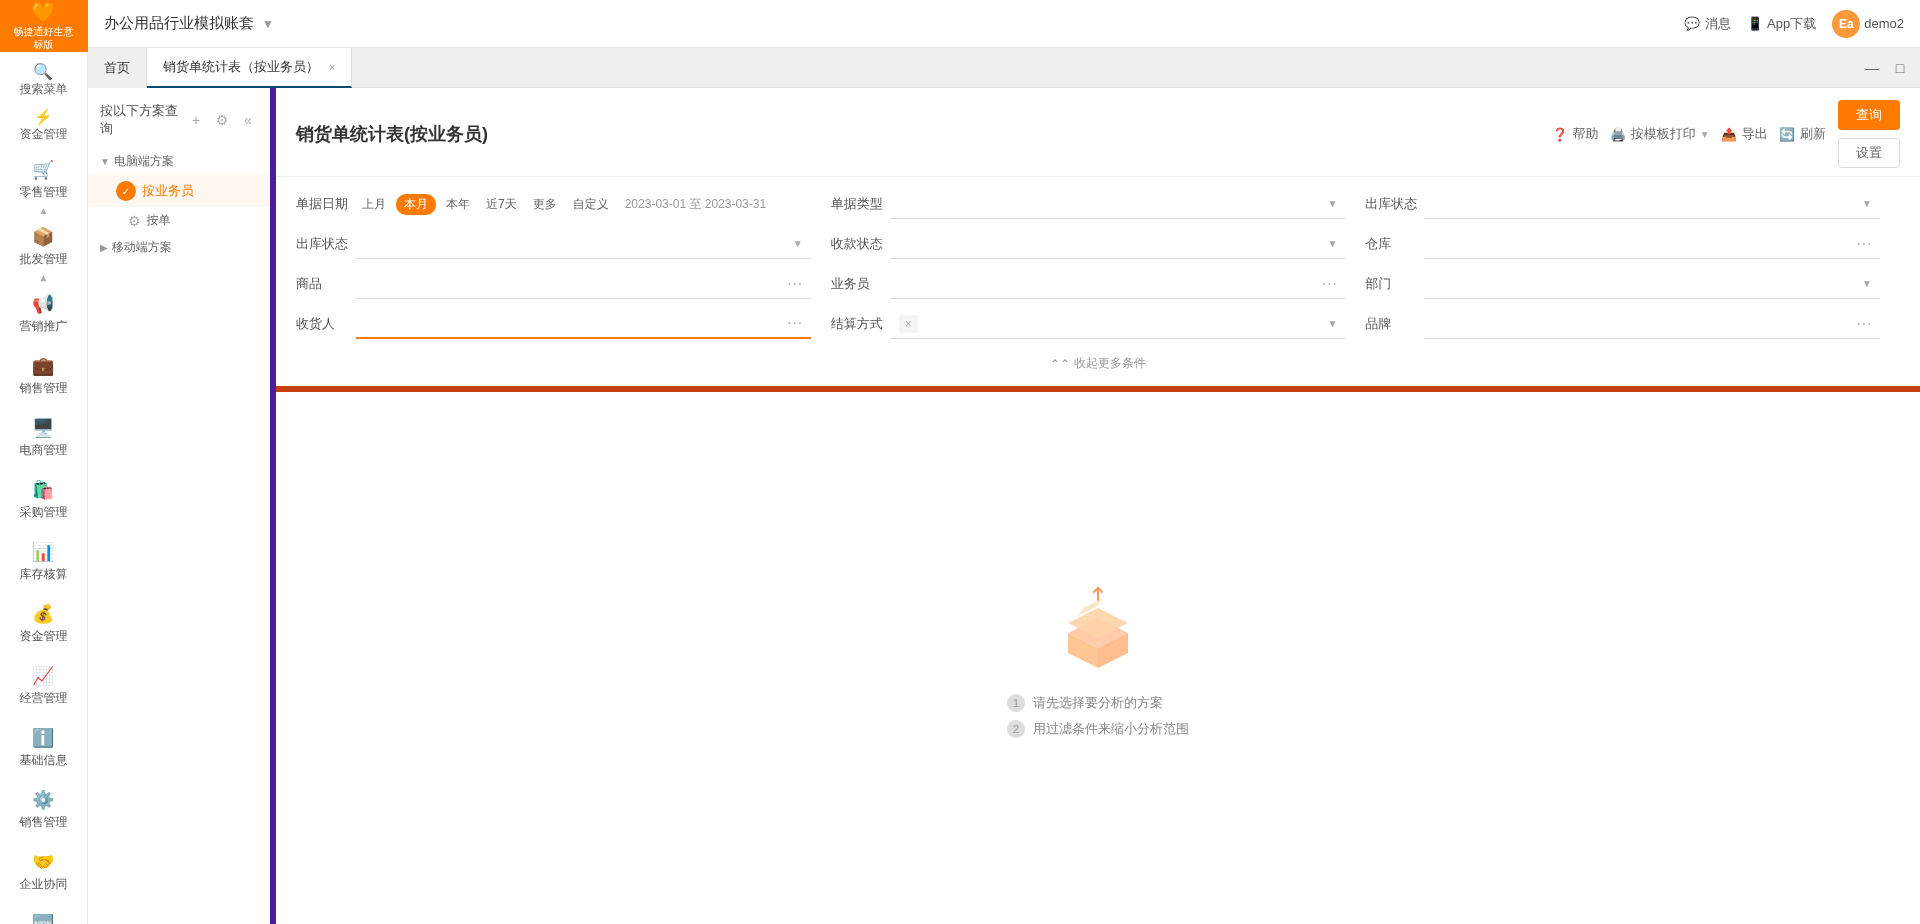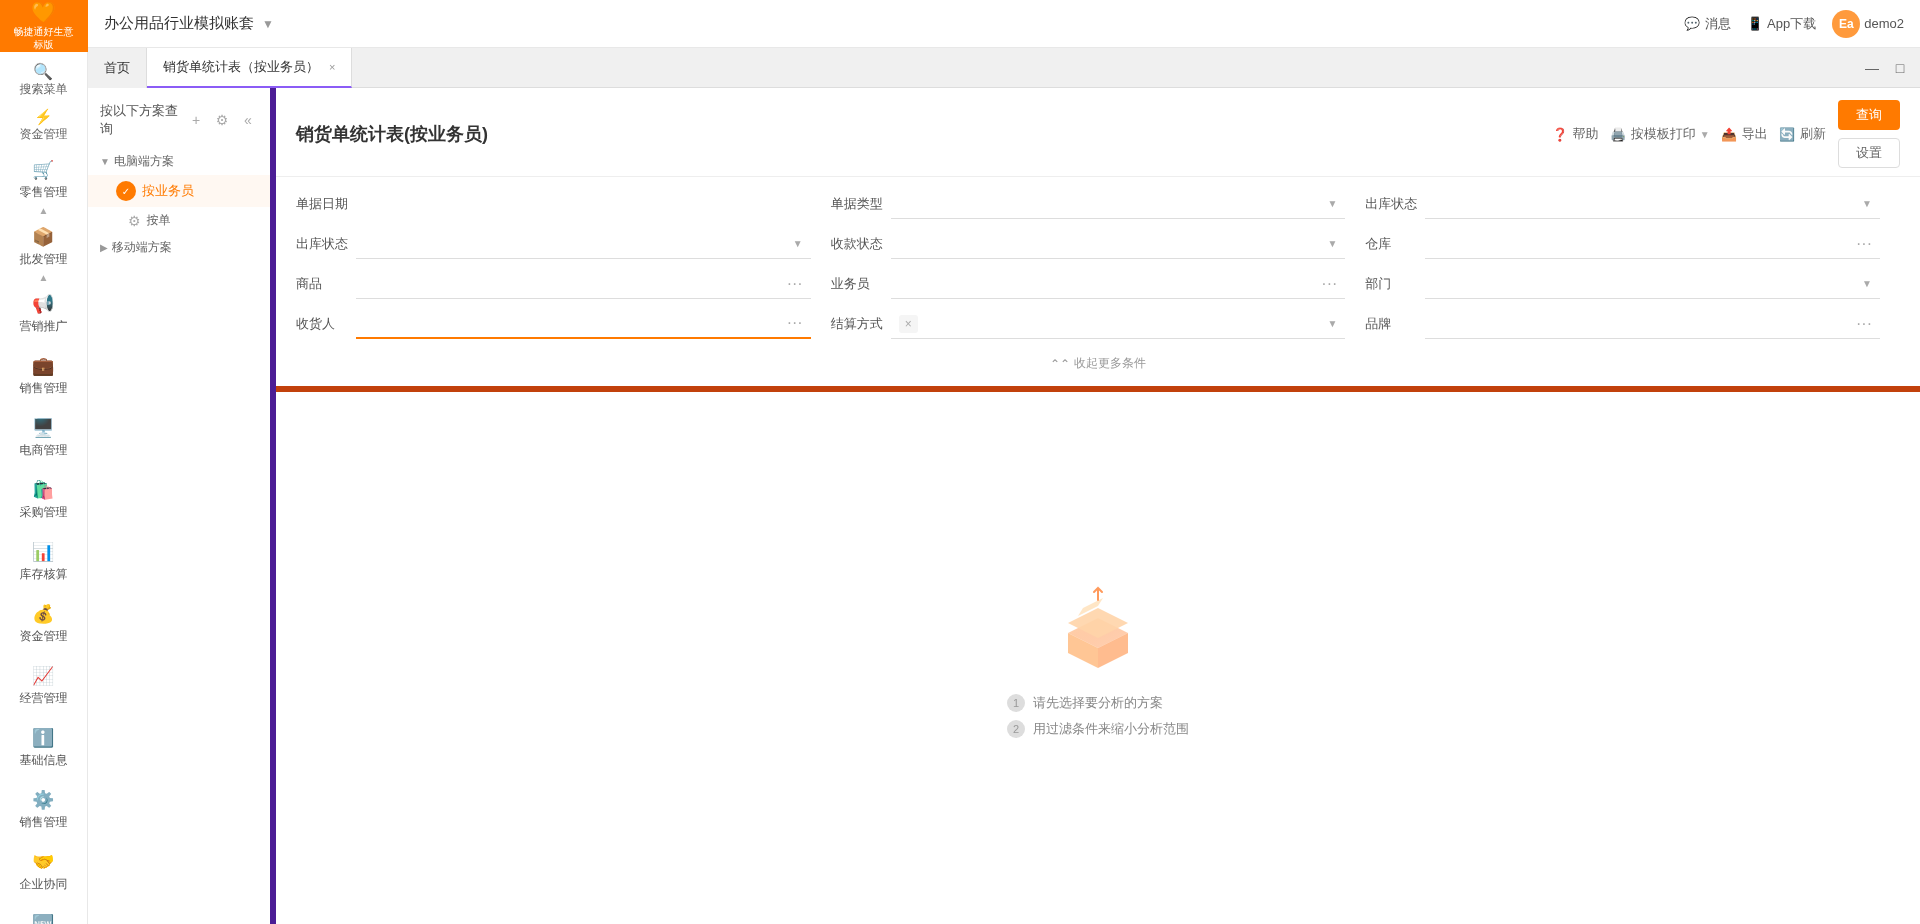--- a/index.html
+++ b/index.html
@@ -23,21 +23,21 @@
     .topbar-title { font-size: 15px; color: #333; }
     .topbar-dropdown { font-size: 12px; color: #999; cursor: pointer; }
     .topbar-right { display: flex; align-items: center; gap: 16px; font-size: 13px; color: #555; }
     .topbar-right-item { display: flex; align-items: center; gap: 4px; cursor: pointer; }
     .user-avatar { width: 28px; height: 28px; border-radius: 50%; background: #ff9a3c; display: flex; align-items: center; justify-content: center; color: #fff; font-size: 12px; font-weight: bold; }
 
     
     .tabbar { height: 40px; background: #f0f0f0; display: flex; align-items: center; padding: 0 0 0 0; border-bottom: 1px solid #ddd; }
     .tab-item { height: 40px; padding: 0 16px; display: flex; align-items: center; gap: 6px; font-size: 13px; cursor: pointer; background: #f0f0f0; color: #666; border-right: 1px solid #ddd; }
     .tab-item.home { color: #333; }
-    .tab-item.active { background: #fff; color: #333; border-bottom: 2px solid #8b5cf6; margin-bottom: -1px; position: relative; }
+    .tab-item.active { background: #fff; color: #333; border-bottom: 2px solid #0c4a6e; margin-bottom: -1px; position: relative; }
     .tab-close { font-size: 11px; color: #999; cursor: pointer; margin-left: 4px; }
     .tab-actions { margin-left: auto; display: flex; align-items: center; gap: 4px; padding-right: 8px; }
     .tab-action-btn { width: 24px; height: 24px; display: flex; align-items: center; justify-content: center; cursor: pointer; color: #666; font-size: 14px; }
 
     
     .content { flex: 1; display: flex; overflow: hidden; background: #f5f5f5; }
 
     
     .left-panel { width: 188px; background: #fff; border-right: 6px solid #4c1d95; padding: 8px 0; overflow-y: auto; }
     .left-panel-header { display: flex; align-items: center; justify-content: space-between; padding: 6px 12px; font-size: 13px; color: #555; font-weight: 500; }
@@ -282,20 +282,29 @@
             <button class="btn-set">设置</button>
           </div>
         </div>
       </div>
 
       <div class="filter-area">
 
         <div class="filter-row">
           <div class="filter-item">
             <span class="filter-label">单据日期</span>
+            <div class="date-filter">
+              <button class="date-btn">上月</button>
+              <button class="date-btn active">本月</button>
+              <button class="date-btn">本年</button>
+              <button class="date-btn">近7天</button>
+              <button class="date-btn">更多</button>
+              <button class="date-btn">自定义</button>
+              <span class="date-range">2023-03-01 至 2023-03-31</span>
+            </div>
           </div>
 
           <div class="filter-item">
             <span class="filter-label">单据类型</span>
             <div class="filter-select">
               <span></span>
               <span class="filter-chevron">▼</span>
             </div>
           </div>
 

